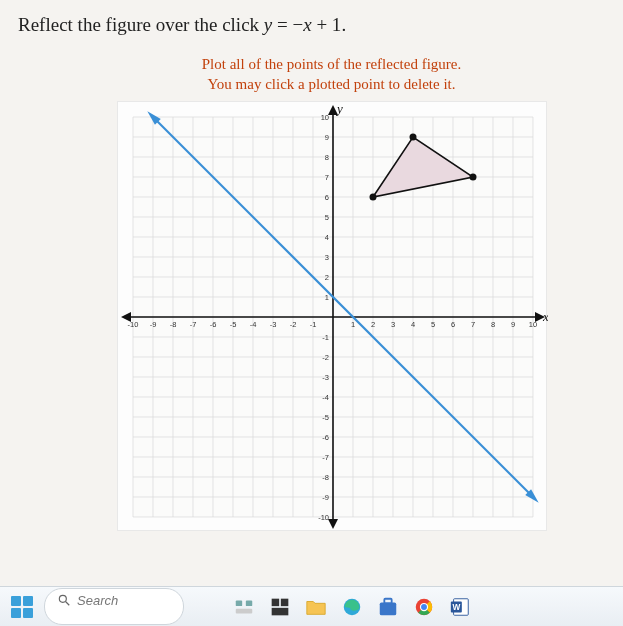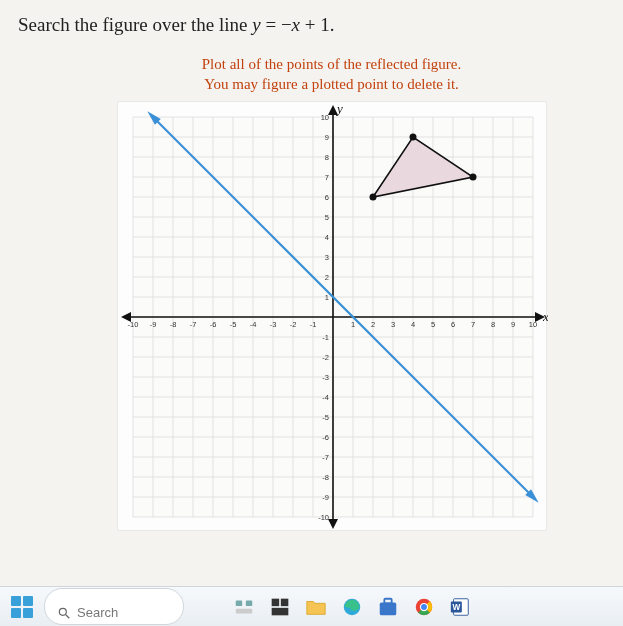--- a/index.html
+++ b/index.html
@@ -58,52 +58,53 @@
     display: flex; flex-wrap: wrap;
     gap: 2px; align-content: center; justify-content: center;
     cursor: pointer;
   }
   .start-btn span { width: 10px; height: 10px; border-radius: 1px; }
   .sq1 { background: #3aa0da; }
   .sq2 { background: #3aa0da; }
   .sq3 { background: #3aa0da; }
   .sq4 { background: #3aa0da; }
   .search-box {
-    display: flex; align-items: flex-end;
+    display: flex; align-items: flex-start;
     background: #fff;
     border: 1px solid #cfd6dc;
     border-radius: 18px;
     padding: 4px 12px;
     width: 140px;
     height: 37px;
     gap: 6px;
     cursor: text;
+    font-style: italic;
   }
   .search-ic { width: 14px; height: 14px; }
   .search-ph { color: #777; font-size: 13px; }
   .tb-icon {
     width: 28px; height: 28px;
     display: flex; align-items: center; justify-content: center;
     font-size: 18px;
     cursor: pointer;
     border-radius: 4px;
   }
   .tb-spacer { width: 30px; }
 </style>
 </head>
 <body>
 
 <div class="content">
   <div class="question">
-    <span>Search the figure over the line </span><span class="math-it">y</span><span> = </span><span>−</span><span class="math-it">x</span><span> + 1</span><span>.</span>
+    <span>Reflect the figure over the click </span><span class="math-it">y</span><span> = </span><span>−</span><span class="math-it">x</span><span> + 1</span><span>.</span>
   </div>
 
   <div class="instructions">
     <div>Plot all of the points of the reflected figure.</div>
-    <div>You may figure a plotted point to delete it.</div>
+    <div>You may click a plotted point to delete it.</div>
   </div>
 
   <div class="graph-wrap">
     <div class="graph">
       <svg id="plane-svg" width="430" height="430" viewBox="0 0 430 430">
           <rect x="15" y="15" width="400" height="400" fill="#fbfbfa"></rect>
           <line x1="15" y1="415" x2="15" y2="15" stroke="#d9d9d9" stroke-width="0.7"></line>
           <line x1="35" y1="415" x2="35" y2="15" stroke="#d9d9d9" stroke-width="0.7"></line>
           <line x1="55" y1="415" x2="55" y2="15" stroke="#d9d9d9" stroke-width="0.7"></line>
           <line x1="75" y1="415" x2="75" y2="15" stroke="#d9d9d9" stroke-width="0.7"></line>

